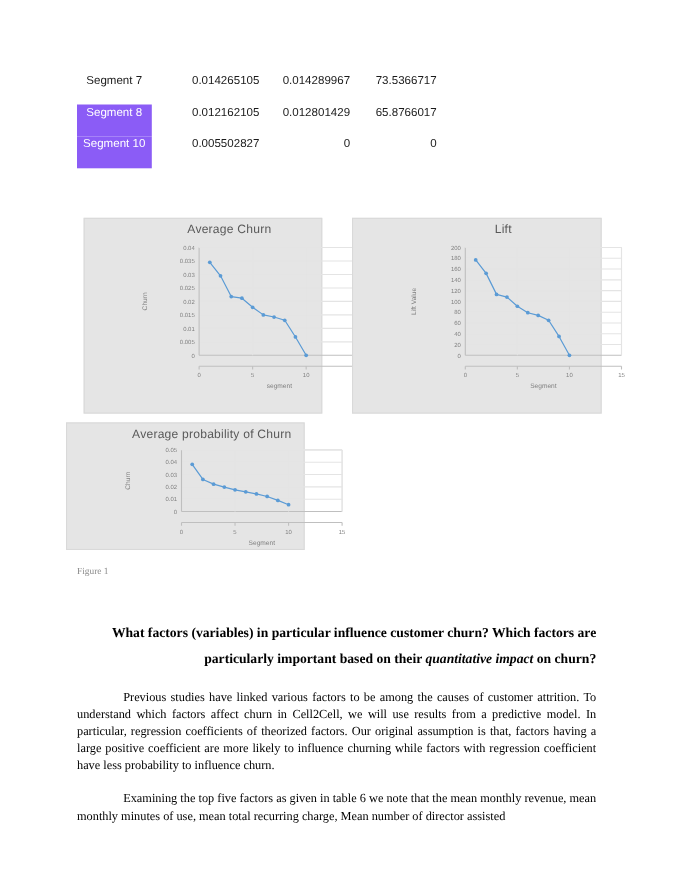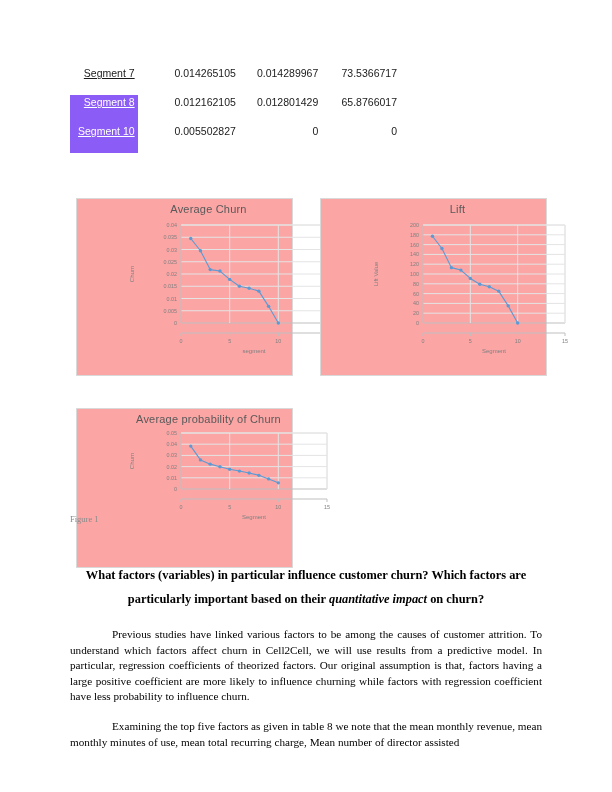--- a/index.html
+++ b/index.html
@@ -29,50 +29,49 @@
   }
   #sheet-table td {
     padding: 0 3px;
     vertical-align: top;
     line-height: 14.6px;
     height: 29px;
     border: 0;
   }
   .cell-seg {
     width: 66px;
-    text-align: right;
+    text-align: center;
     word-break: break-word;
-    text-decoration: underline;
   }
   .cell-seg.hl {
     background: #8b5cf6;
     color: #ffffff;
   }
   .cell-num {
     text-align: right;
   }
   .col-b { width: 98px; }
   .col-c { width: 82px; }
   .col-d { width: 78px; }
   .wrapnum {
     display: block;
     word-break: break-all;
   }
 
   
   .chart-frame {
     position: absolute;
-    background: #fca5a5;
+    background: #e5e5e5;
     border: 1px solid #d9d9d9;
     box-sizing: border-box;
     padding-left: 48px;
   }
   #chart-avg-churn { left: 76px;  top: 198px; width: 217px; height: 178px; }
   #chart-lift      { left: 320px; top: 198px; width: 227px; height: 178px; }
-  #chart-avg-prob  { left: 76px;  top: 384px; width: 217px; height: 160px; margin-top: 24px; }
+  #chart-avg-prob  { left: 60px;  top: 384px; width: 217px; height: 116px; }
 
   .chart-title {
     text-align: center;
     font-family: "Liberation Sans", sans-serif;
     font-size: 11px;
     color: #595959;
     margin-top: 4px;
     letter-spacing: 0.2px;
   }
   .chart-svg { display: block; }
@@ -92,21 +91,21 @@
     left: 70px;
     top: 563px;
     width: 472px;
   }
   .heading {
     font-family: "Liberation Serif", serif;
     font-weight: bold;
     font-size: 12.4px;
     line-height: 24px;
     margin: 0 0 16px 0;
-    text-align: center;
+    text-align: right;
   }
   .heading em {
     font-style: italic;
     font-weight: bold;
   }
   p.para {
     font-family: "Liberation Serif", serif;
     font-size: 11.2px;
     line-height: 15.6px;
     text-align: justify;
@@ -307,14 +306,14 @@
     </svg>
 </div>
 
 <div class="fig-caption">Figure 1</div>
 
 <div class="doc-body">
   <div class="heading">
     <span>What factors (variables) in particular influence customer churn? Which factors are particularly important based on their </span><em>quantitative impact</em><span> on churn?</span>
   </div>
   <p class="para">Previous studies have linked various factors to be among the causes of customer attrition. To understand which factors affect churn in Cell2Cell, we will use results from a predictive model. In particular, regression coefficients of theorized factors. Our original assumption is that, factors having a large positive coefficient are more likely to influence churning while factors with regression coefficient have less probability to influence churn.</p>
-  <p class="para">Examining the top five factors as given in table 8 we note that the mean monthly revenue, mean monthly minutes of use, mean total recurring charge, Mean number of director assisted</p>
+  <p class="para">Examining the top five factors as given in table 6 we note that the mean monthly revenue, mean monthly minutes of use, mean total recurring charge, Mean number of director assisted</p>
 </div>
 
 </body></html>

